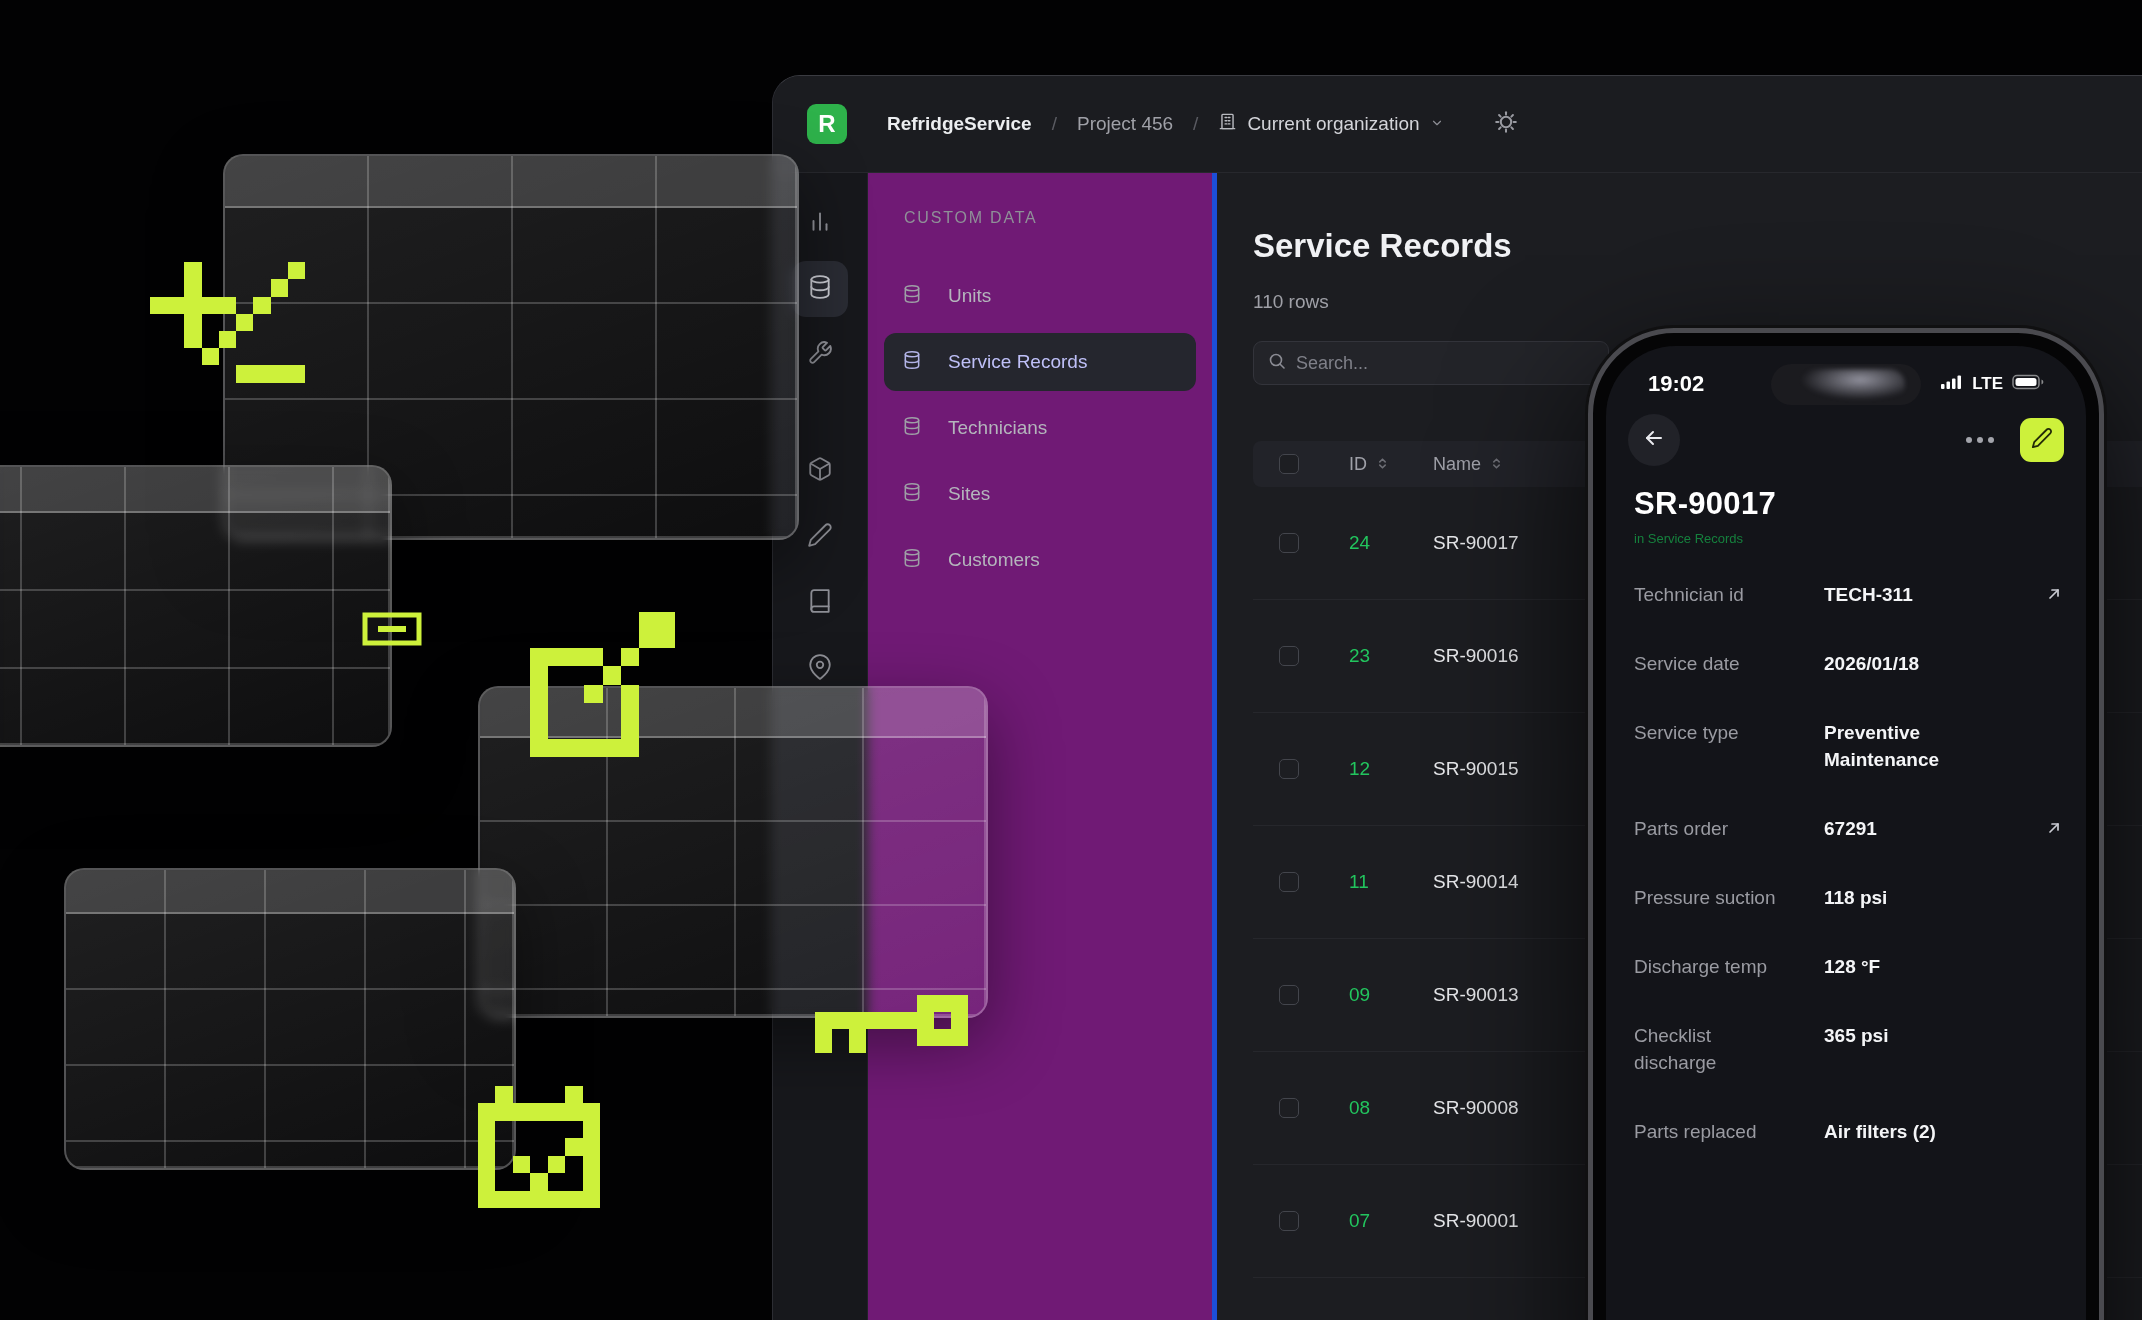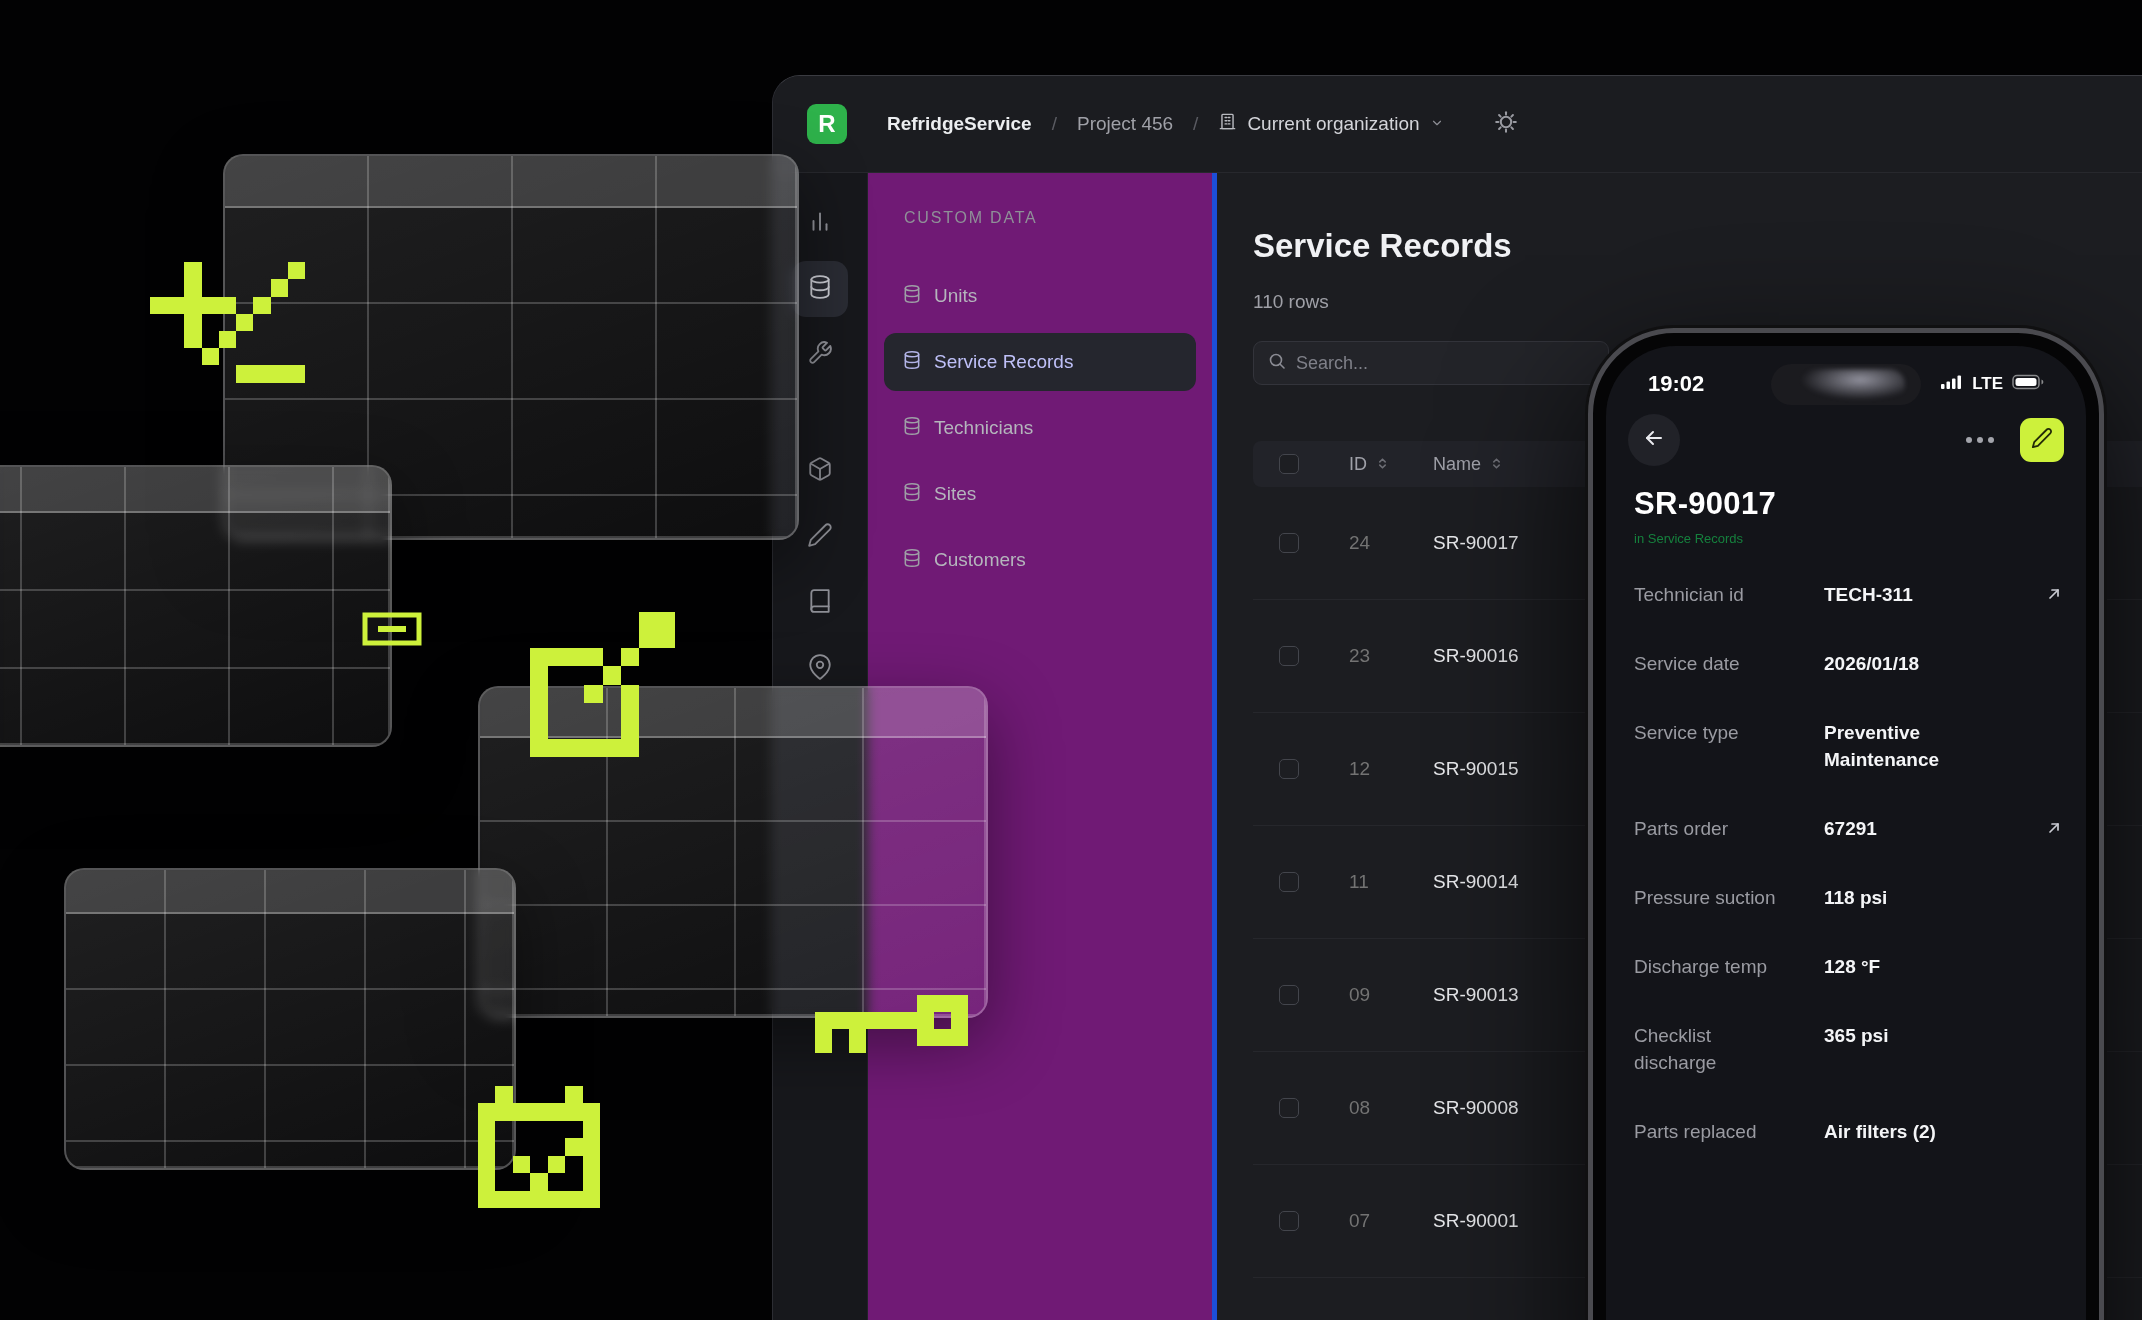--- a/index.html
+++ b/index.html
@@ -28,42 +28,42 @@
   .rail { width:95px; background:#17181c; border-right:1px solid #222328;
           padding-top:22px; display:flex; flex-direction:column; align-items:center; gap:10px; flex:0 0 auto; }
   .rail-item { width:56px; height:56px; border-radius:14px; display:flex; align-items:center; justify-content:center; }
   .rail-item.selected { background:#2a2c34; }
   .rail-item svg { width:26px; height:26px; }
   .rail-gap { height:40px; }
 
   .sidebar { width:349px; background:#701a75; border-right:5px solid #1d4ed8;
              padding:30px 16px; flex:0 0 auto; }
   .side-label { font-size:16px; letter-spacing:1.8px; color:#8f9098; margin:6px 0 40px 20px; }
-  .side-item { height:58px; border-radius:12px; display:flex; align-items:center; gap:12px;
+  .side-item { height:58px; border-radius:12px; display:flex; align-items:center; gap:26px;
                padding:0 18px; color:#b4b5bc; font-size:19px; margin-bottom:8px; }
   .side-item svg { width:20px; height:20px; flex:0 0 auto; }
   .side-item.selected { background:#25262e; color:#bfc0f8; }
 
   .main { flex:1; background:#1c1d21; padding:36px 0 0 36px; min-width:0; position:relative; }
   .page-title { font-size:33px; font-weight:700; color:#f0f1f4; margin-top:18px; }
   .row-count { font-size:19px; color:#9fa0a7; margin-top:26px; }
   .search { margin-top:28px; width:356px; height:44px; border-radius:9px; background:#232429;
             border:1px solid #33343b; display:flex; align-items:center; gap:10px; padding:0 14px; }
   .search input { flex:1; background:transparent; border:none; outline:none; color:#e8e9ec; font-size:18px;
                   font-family:"Liberation Sans","DejaVu Sans",sans-serif; }
   .search input::placeholder { color:#7f8089; }
 
   .table { margin-top:56px; }
   .thead { height:46px; background:#222329; border-radius:8px 0 0 8px; display:flex; align-items:center;
            color:#9fa0a8; font-size:18px; }
   .trow { height:113px; display:flex; align-items:center; border-bottom:1px solid #26272c; font-size:19px; }
   .col-check { width:72px; display:flex; justify-content:center; flex:0 0 auto; }
   .col-id { width:108px; padding-left:24px; display:flex; align-items:center; gap:9px; flex:0 0 auto; }
   .col-name { flex:1; display:flex; align-items:center; gap:9px; min-width:0; }
-  .trow .col-id { color:#737373; }
+  .trow .col-id { color:#22c55e; }
   .trow .col-name { color:#e6e7ea; font-weight:500; }
   .checkbox { width:20px; height:20px; border:1.5px solid #43454c; border-radius:5px; background:#1d1e22; }
 
   
   .glass { position:absolute; border:2px solid rgba(255,255,255,.28); border-radius:20px;
            background:linear-gradient(160deg, rgba(255,255,255,.12), rgba(255,255,255,.05));
            overflow:hidden; box-shadow:0 24px 70px rgba(0,0,0,.45); backdrop-filter:blur(6px); }
   .ghead { background:rgba(255,255,255,.16); border-bottom:2px solid rgba(255,255,255,.28); }
   .gcols { position:absolute; inset:0;
            background-image:repeating-linear-gradient(to right, rgba(255,255,255,.20) 0 2px, transparent 2px var(--cw));

